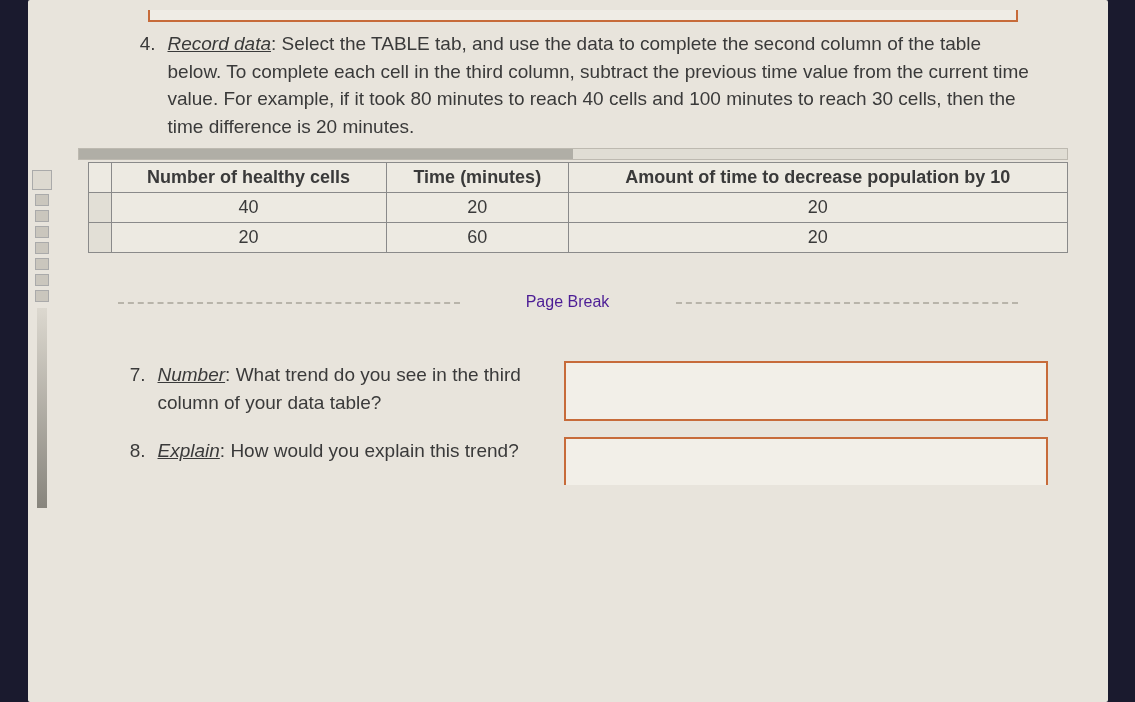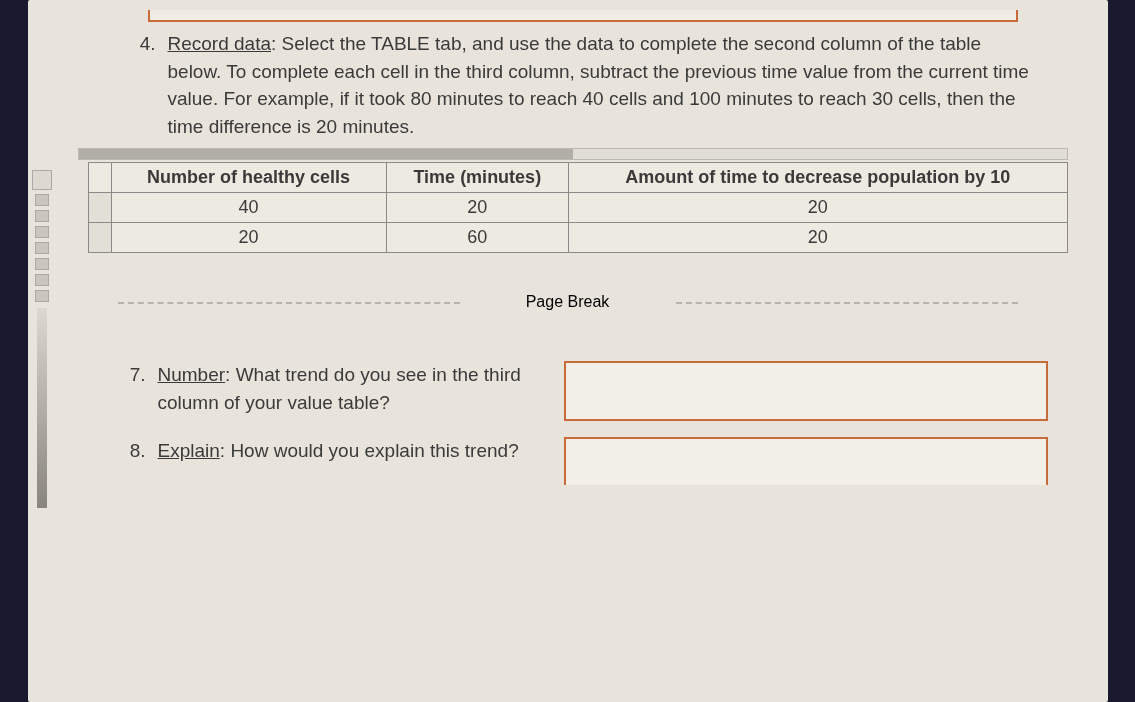--- a/index.html
+++ b/index.html
@@ -41,20 +41,21 @@
     width: 28px;
     text-align: right;
     padding-right: 12px;
     flex-shrink: 0;
   }
   .qtext {
     flex: 1;
   }
   .ul {
     text-decoration: underline;
+    font-style: italic;
   }
   .scroll-track {
     height: 10px;
     border: 1px solid #bdb9b0;
     background: #e0ddd4;
     margin: 4px 10px 2px 20px;
     display: flex;
   }
   .scroll-thumb {
     background: #b0aea6;
@@ -105,21 +106,21 @@
     font-weight: bold;
   }
   table.data td.lead {
     width: 22px;
     padding: 0;
     background: #e2dfd6;
     border-right: 1px solid #8a8a8a;
   }
   .pagebreak {
     text-align: center;
-    color: #000000;
+    color: #4c1d95;
     font-size: 16px;
     margin: 40px 60px 50px 60px;
     position: relative;
   }
   .pagebreak::before, .pagebreak::after {
     content: "";
     position: absolute;
     top: 50%;
     width: 38%;
     border-top: 2px dashed #b8b4aa;
@@ -205,21 +206,21 @@
   </table>
 
   <div class="pagebreak">
     <span>Page Break</span>
   </div>
 
   <div class="qrow">
     <div class="question">
       <div class="qnum">7.</div>
       <div class="qtext">
-        <span class="ul">Number</span><span>: What trend do you see in the third column of your value table?</span>
+        <span class="ul">Number</span><span>: What trend do you see in the third column of your data table?</span>
       </div>
     </div>
     <div class="answerbox"></div>
   </div>
 
   <div class="qrow">
     <div class="question">
       <div class="qnum">8.</div>
       <div class="qtext">
         <span class="ul">Explain</span><span>: How would you explain this trend?</span>

